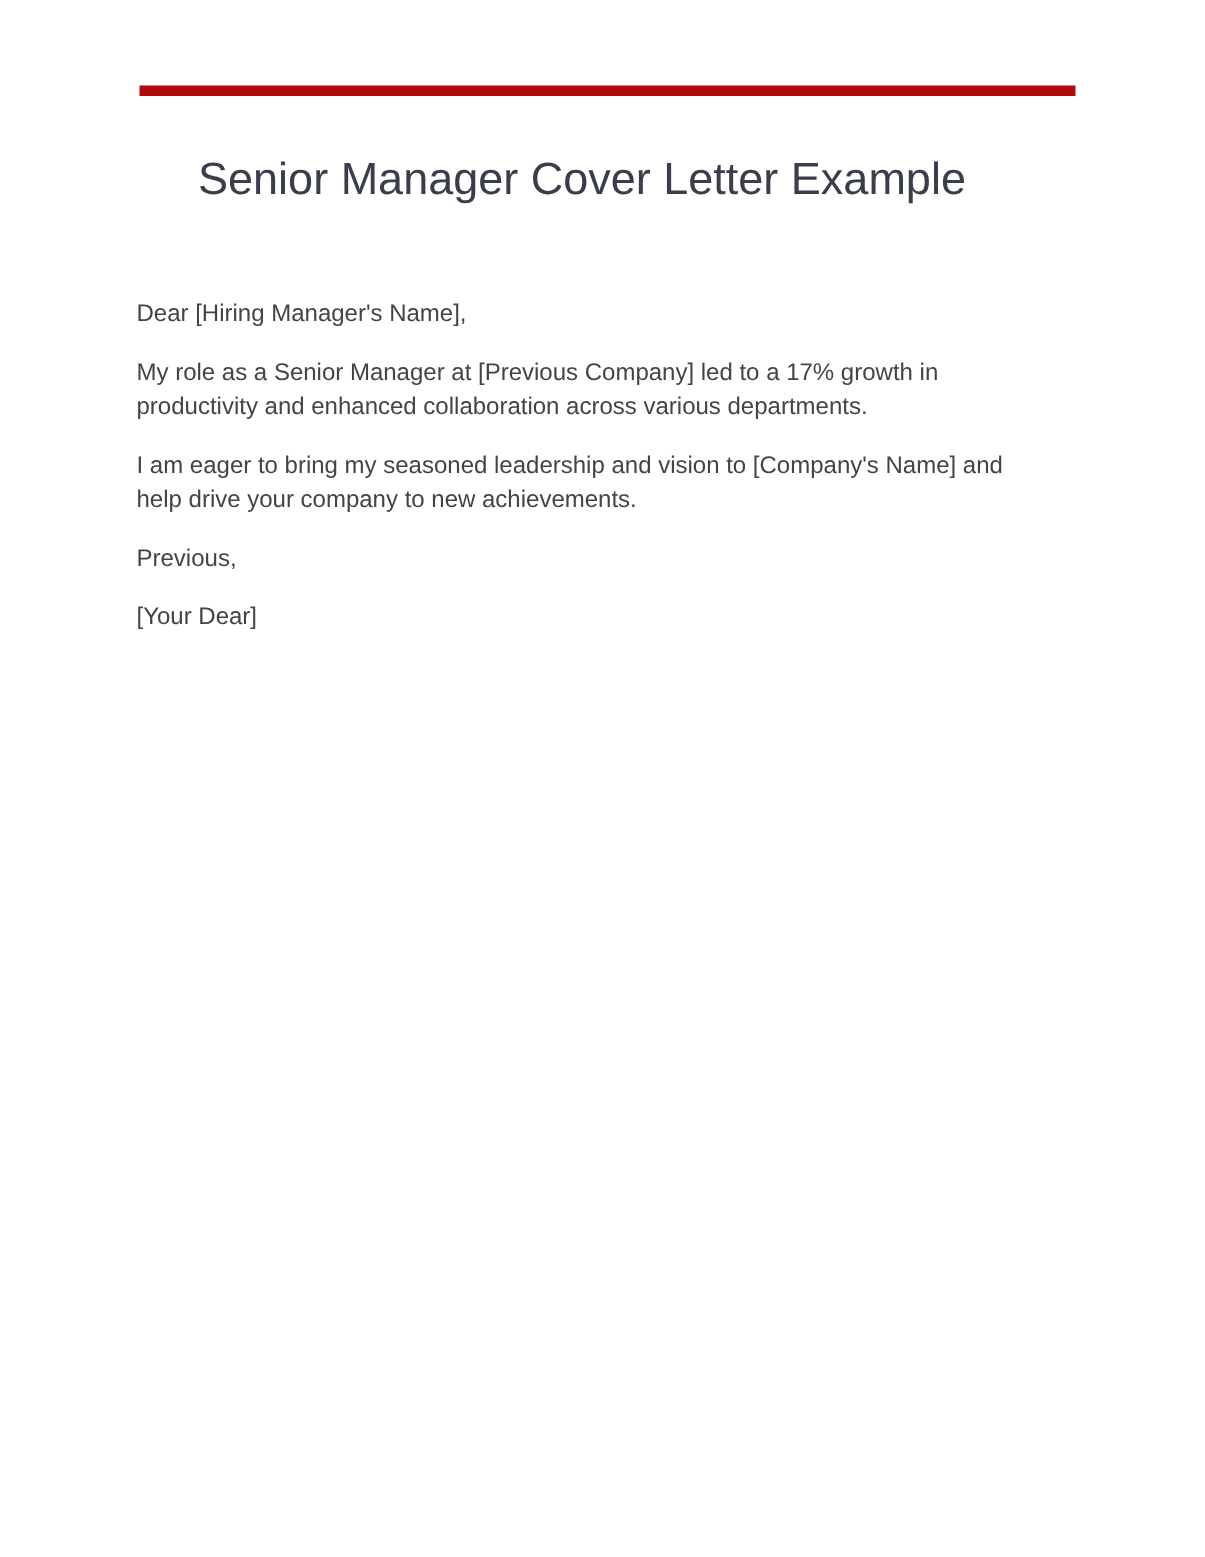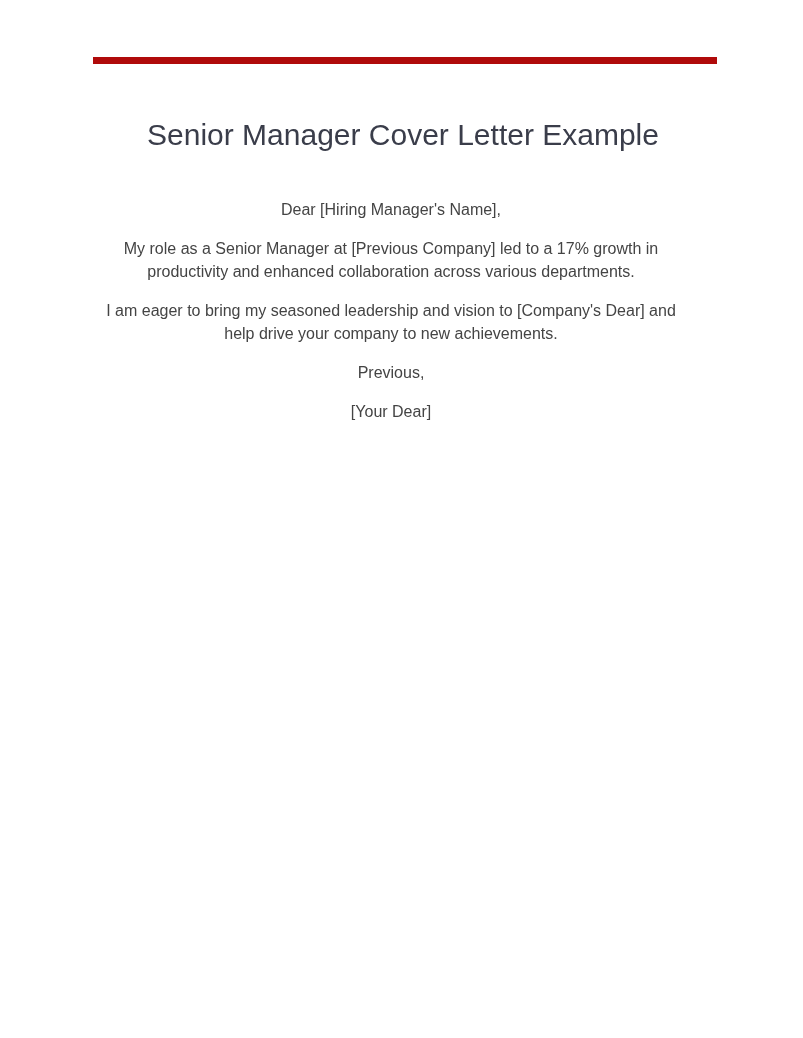--- a/index.html
+++ b/index.html
@@ -20,47 +20,46 @@
       top: 57px;
       width: 624px;
       height: 7px;
       background: #b00a0a;
     }
     .title {
       position: absolute;
       left: 0;
       width: 776px;
       top: 100px;
-      margin: 15px;
+      margin: 0;
       text-align: center;
       font-size: 30px;
       font-weight: normal;
       color: #3a3d4a;
       line-height: 40px;
     }
     .letter {
       position: absolute;
       left: 91px;
       top: 198px;
       width: 600px;
       font-size: 16px;
       line-height: 23px;
       color: #444444;
     }
     .letter p {
       margin: 0 0 16px 0;
-      text-align: center;
     }
   </style>
 </head>
 <body>
 
 <div class="top-bar"></div>
 
 <h1 class="title">Senior Manager Cover Letter Example</h1>
 
 <div class="letter">
   <p>Dear [Hiring Manager's Name],</p>
   <p>My role as a Senior Manager at [Previous Company] led to a 17% growth in productivity and enhanced collaboration across various departments.</p>
-  <p>I am eager to bring my seasoned leadership and vision to [Company's Dear] and help drive your company to new achievements.</p>
+  <p>I am eager to bring my seasoned leadership and vision to [Company's Name] and help drive your company to new achievements.</p>
   <p>Previous,</p>
   <p>[Your Dear]</p>
 </div>
 
 </body></html>

